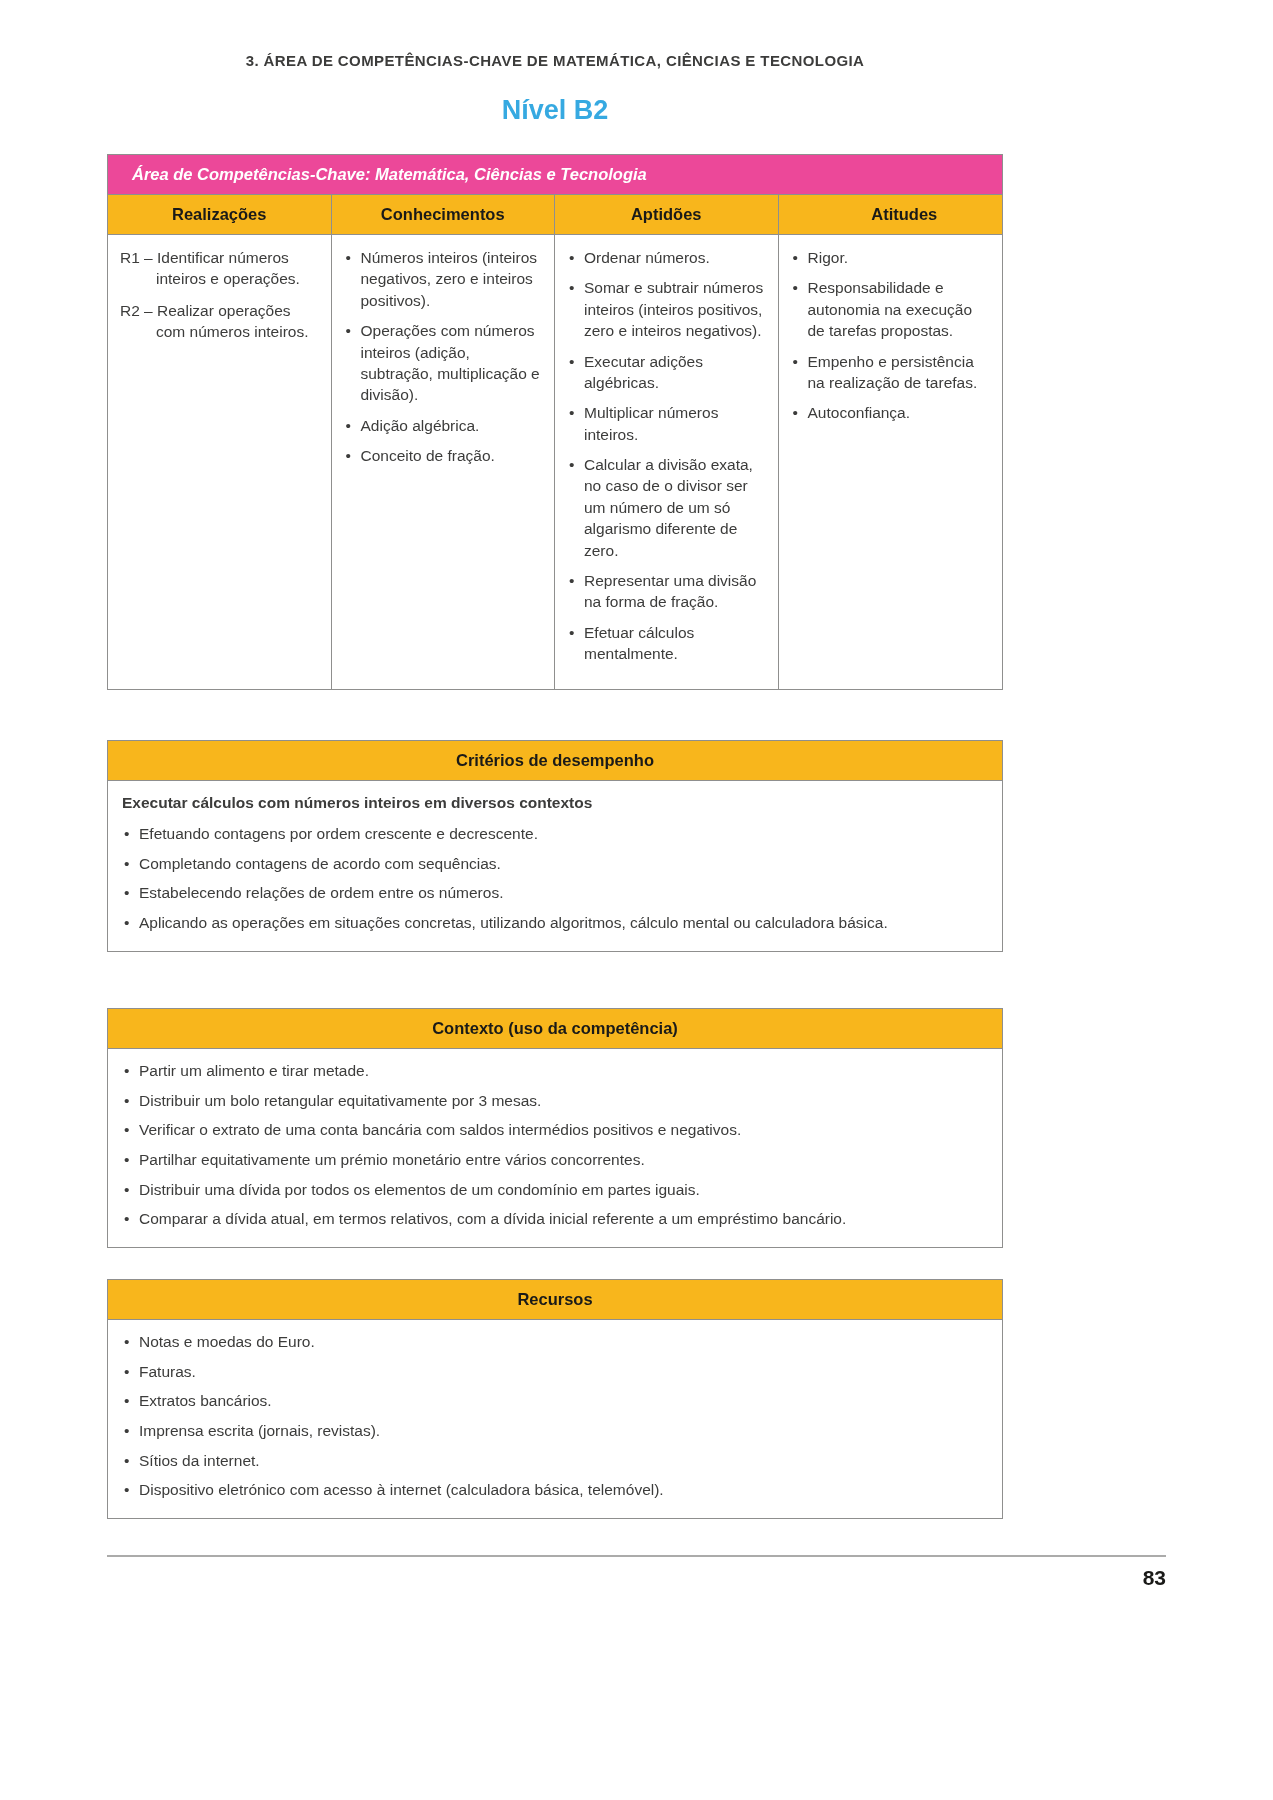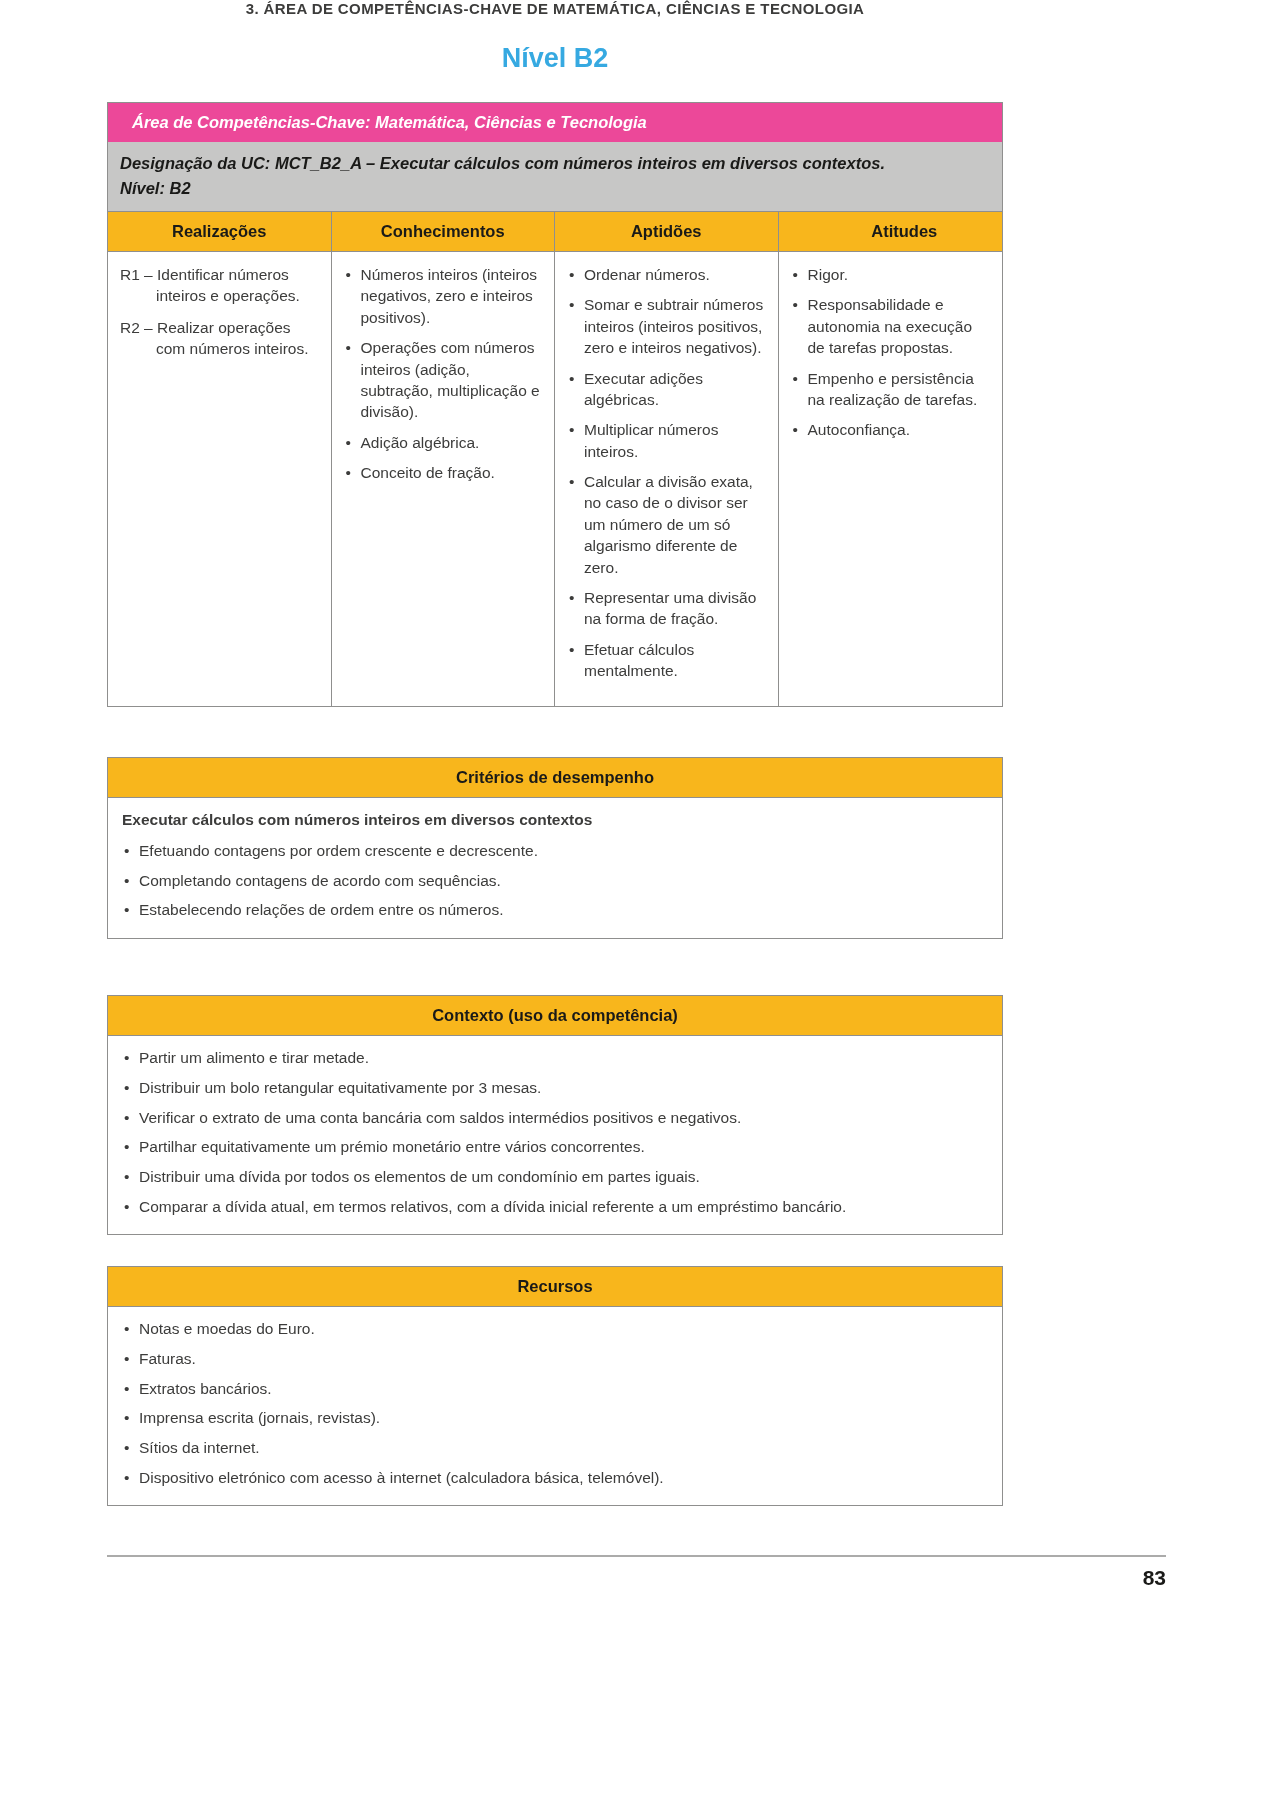--- a/index.html
+++ b/index.html
@@ -5,21 +5,21 @@
   * { margin:0; padding:0; box-sizing:border-box; }
   html,body { background:#ffffff; }
   body {
     width:1273px; height:1800px; position:relative;
     font-family:"Liberation Sans", sans-serif;
     color:#3C3C3B;
   }
   .content { width:896px; margin-left:107px; }
 
   .running-header {
-    text-align:center;
+    padding-top:52px; text-align:center;
     font-size:15px; font-weight:bold; letter-spacing:0.4px;
     color:#3C3C3B;
   }
   .doc-title {
     margin-top:26px; text-align:center;
     font-size:27px; font-weight:bold; color:#36A9E1;
   }
 
   
   .uc-table { margin-top:28px; border:1px solid #8F8F8E; }
@@ -88,24 +88,20 @@
 
 <div class="content">
 
   <div class="running-header">3.  ÁREA DE COMPETÊNCIAS-CHAVE DE MATEMÁTICA, CIÊNCIAS E TECNOLOGIA</div>
 
   <h1 class="doc-title">Nível B2</h1>
 
   <div class="uc-table">
     <div class="row-black">Área de Competências-Chave: Matemática, Ciências e Tecnologia</div>
 
-    <div class="row-gray">
-      <div class="line">Designação da UC: MCT_B2_A – Executar cálculos com números inteiros em diversos contextos.</div>
-      <div class="line">Nível: B2</div>
-    </div>
 
     <div class="grid-4 head">
       <div class="col-head">Realizações</div>
       <div class="col-head">Conhecimentos</div>
       <div class="col-head">Aptidões</div>
       <div class="col-head">Atitudes</div>
     </div>
 
     <div class="grid-4 body">
       <div class="col-cell">
@@ -145,20 +141,21 @@
   </div>
 
   <div class="section criterios">
     <div class="section-title">Critérios de desempenho</div>
     <div class="section-body">
       <div class="subtitle">Executar cálculos com números inteiros em diversos contextos</div>
       <ul class="bullets">
           <li>Efetuando contagens por ordem crescente e decrescente.</li>
           <li>Completando contagens de acordo com sequências.</li>
           <li>Estabelecendo relações de ordem entre os números.</li>
+          <li>Aplicando as operações em situações concretas, utilizando algoritmos, cálculo mental ou calculadora básica.</li>
         </ul>
     </div>
   </div>
 
   <div class="section contexto">
     <div class="section-title">Contexto (uso da competência)</div>
     <div class="section-body">
       <ul class="bullets">
           <li>Partir um alimento e tirar metade.</li>
           <li>Distribuir um bolo retangular equitativamente por 3 mesas.</li>

